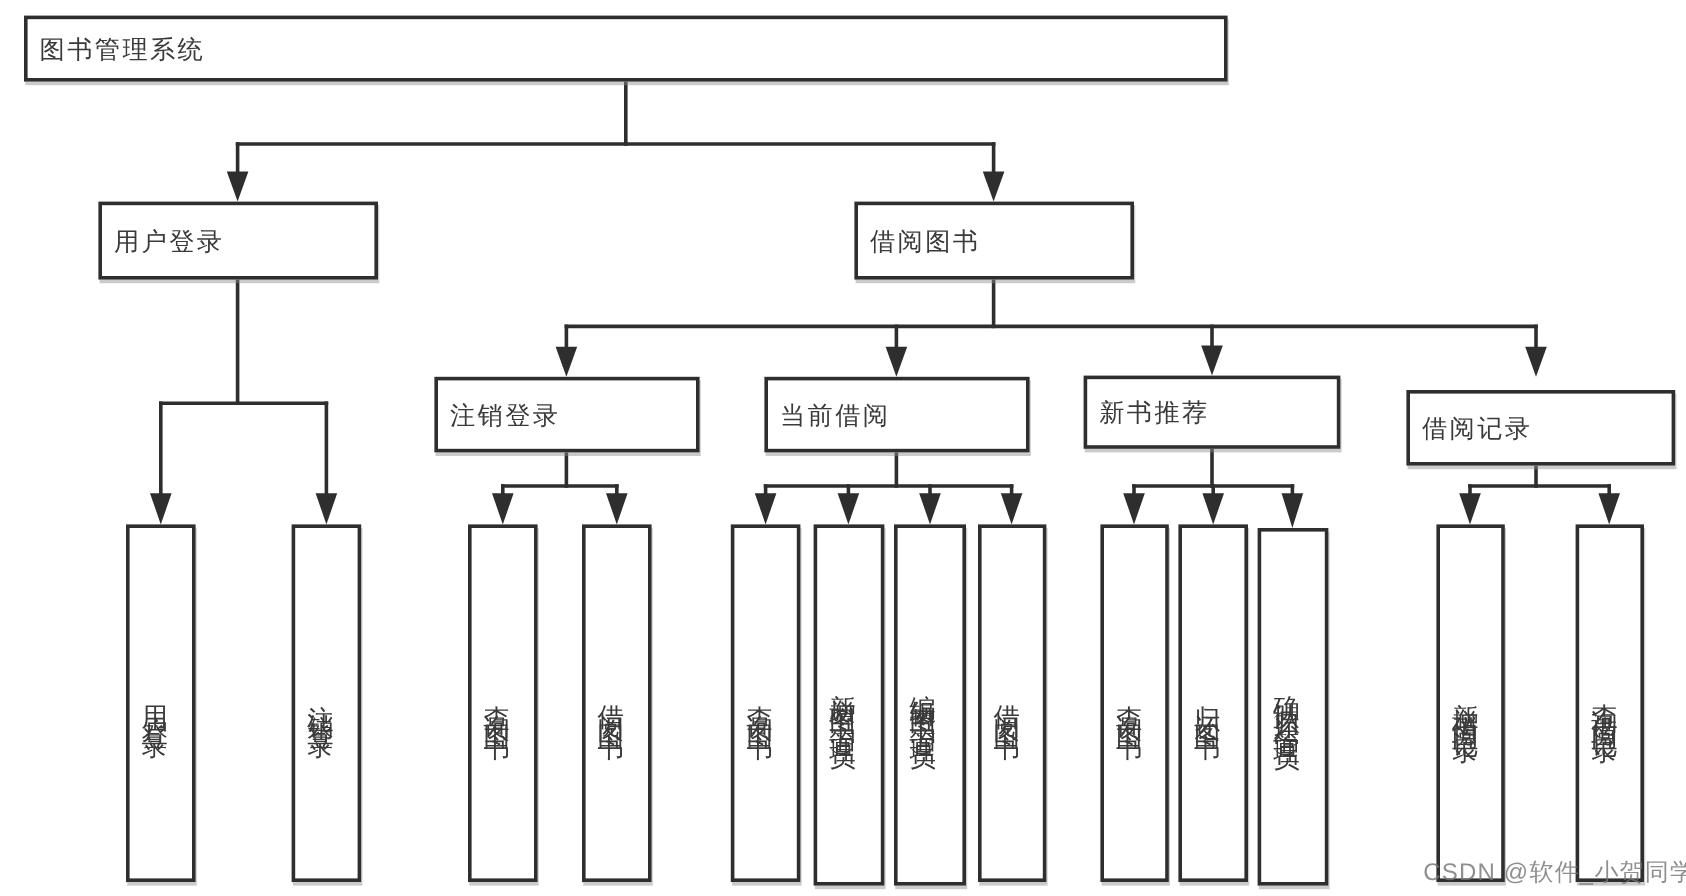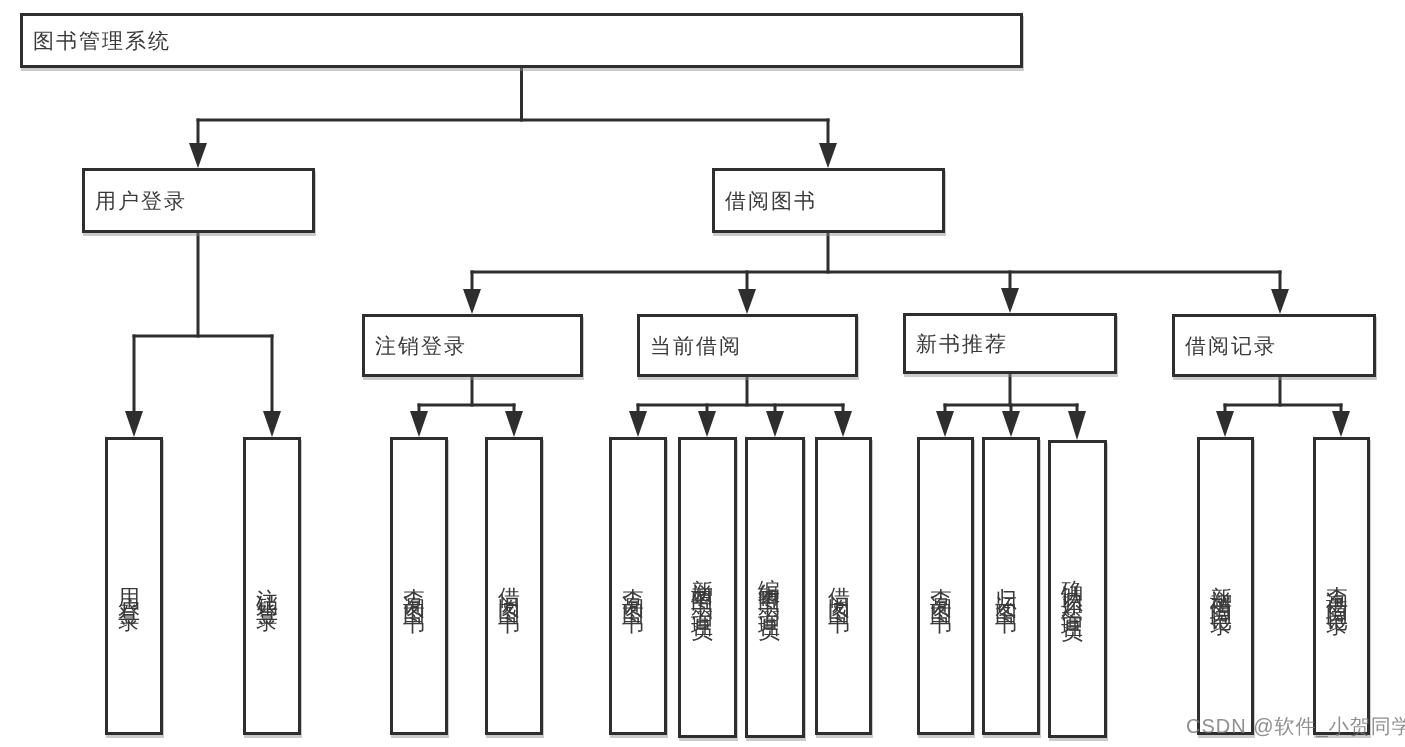--- a/index.html
+++ b/index.html
@@ -151,21 +151,21 @@
 
   <div class="box h" style="left:362px; top:314px; width:221px; height:63px">
     <span>注销登录</span>
   </div>
   <div class="box h" style="left:637px; top:314px; width:221px; height:63px">
     <span>当前借阅</span>
   </div>
   <div class="box h" style="left:903px; top:313px; width:214px; height:61px">
     <span>新书推荐</span>
   </div>
-  <div class="box h" style="left:1172px; top:314px; width:204px; height:63px">
+  <div class="box h" style="left:1172px; top:325px; width:224px; height:63px">
     <span>借阅记录</span>
   </div>
 
   <div class="box v" style="left:105px; top:437px; width:58px; height:298px">
     <span>用户登录</span>
   </div>
   <div class="box v" style="left:243px; top:437px; width:58px; height:298px">
     <span>注销登录</span>
   </div>
 

